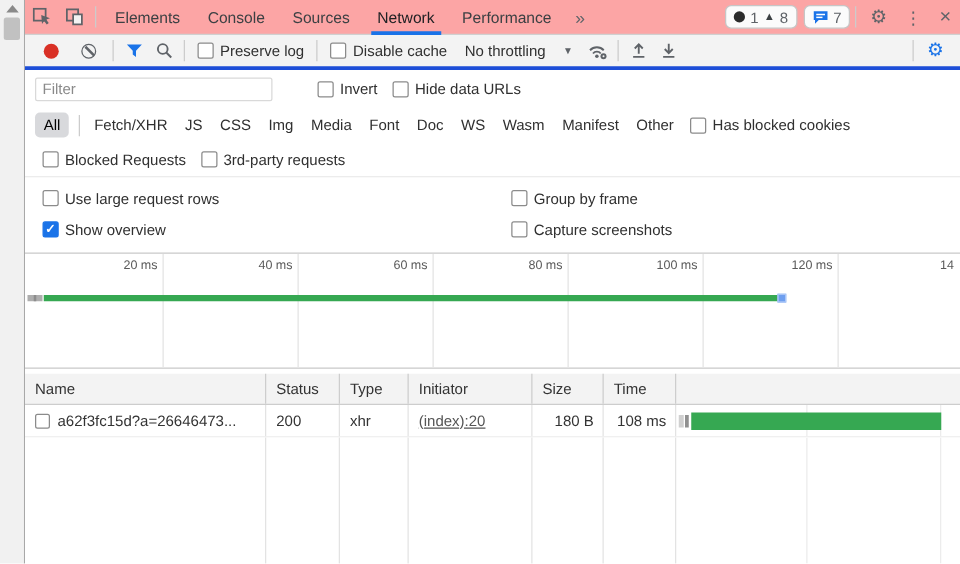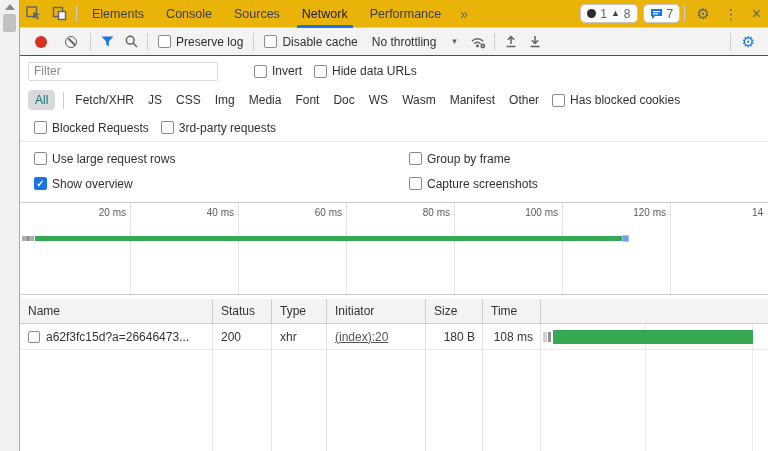--- a/index.html
+++ b/index.html
@@ -12,54 +12,54 @@
   .page{width:768px;height:451px;display:flex;overflow:hidden;background:#fff;position:relative;}
 
   
   .page-scroll{width:19px;background:#f1f1f1;position:relative;flex:0 0 19px;}
   .scroll-up{position:absolute;top:4px;left:5px;width:0;height:0;border-left:5px solid transparent;border-right:5px solid transparent;border-bottom:6px solid #8a8a8a;}
   .scroll-thumb{position:absolute;top:14px;left:3px;width:13px;height:18px;background:#c1c1c1;border-radius:2px;}
 
   .devtools{flex:1;border-left:1px solid #a8a8a8;display:flex;flex-direction:column;background:#fff;min-width:0;}
 
   
-  .tabbar{height:17px;background:#eab308;border-bottom:1px solid #d0d0d0;display:flex;align-items:center;flex:0 0 28px;}
+  .tabbar{height:17px;background:#fca5a5;border-bottom:1px solid #d0d0d0;display:flex;align-items:center;flex:0 0 28px;}
   .tbicon{width:26px;height:26px;display:flex;align-items:center;justify-content:center;color:var(--muted);flex:0 0 auto;}
   .sep{width:1px;height:17px;background:#ccc;margin:0 4px;flex:0 0 1px;}
   .tab{height:28px;display:flex;align-items:center;padding:0 11px;font-size:12.5px;color:#3c4043;position:relative;white-space:nowrap;}
   .tab.active{color:#202124;}
   .tab.active::after{content:"";position:absolute;left:6px;right:6px;bottom:0;height:3px;background:var(--accent);}
   .more-tabs{font-size:14px;color:var(--muted);padding:0 8px;}
   .badge-box{display:flex;align-items:center;gap:4px;border:1px solid #c6c6c6;border-radius:5px;background:#fbfbfb;height:19px;padding:0 6px;margin-left:5px;font-size:12px;color:var(--muted);}
   .err-dot{width:9px;height:9px;border-radius:50%;background:#2b2b2b;display:inline-block;}
   .warn-tri{font-size:9px;color:#3c4043;line-height:1;}
   .glyph-btn{font-size:15px;color:var(--muted);padding:0 7px;line-height:1;}
   .kebab{font-size:14px;letter-spacing:0;}
   .close-x{font-size:16px;}
   .spacer{flex:1;}
 
   
-  .nettoolbar{height:28px;background:#f3f3f3;border-bottom:1px solid #1d4ed8;display:flex;align-items:center;padding:0 6px;flex:0 0 28px;}
+  .nettoolbar{height:28px;background:#f3f3f3;border-bottom:3px solid #1d4ed8;display:flex;align-items:center;padding:0 6px;flex:0 0 28px;}
   .record-dot{width:12px;height:12px;border-radius:50%;background:var(--record-red);margin:0 9px;}
   .block-icon{width:12px;height:12px;border:1.6px solid var(--muted);border-radius:50%;position:relative;margin:0 9px;}
   .block-icon::after{content:"";position:absolute;left:0.5px;top:4.2px;width:10px;height:1.6px;background:var(--muted);transform:rotate(45deg);}
   .tool{display:flex;align-items:center;justify-content:center;width:24px;height:24px;flex:0 0 auto;}
   .cb-row{display:flex;align-items:center;gap:5px;padding:0 6px;font-size:12px;color:#303030;white-space:nowrap;}
   .checkbox{width:13px;height:13px;border:1px solid #8b8b8b;border-radius:2px;background:#fff;display:inline-flex;align-items:center;justify-content:center;flex:0 0 13px;}
   .checkbox.checked{background:var(--accent);border-color:var(--accent);}
   .checkbox.checked::after{content:"✓";color:#fff;font-size:10px;font-weight:bold;line-height:1;}
   .throttle{display:flex;align-items:center;gap:14px;font-size:12px;color:#303030;padding:0 8px;}
   .caret{font-size:8px;color:var(--muted);}
 
   
   .filter-row{height:30px;display:flex;align-items:center;padding:0 8px;background:#fff;flex:0 0 30px;}
   .filter-input{width:190px;height:19px;border:1px solid #d9d9d9;border-radius:2px;font-size:12px;padding:0 5px;color:#333;outline:none;font-family:"Liberation Sans",sans-serif;}
   .filter-input::placeholder{color:#8a8a8a;}
   .type-row{height:28px;display:flex;align-items:center;padding:0 8px;font-size:12px;color:#303030;flex:0 0 28px;}
-  .type-pill{padding:3px 7px;margin-right:4px;border-radius:4px;white-space:nowrap;color:#0f766e;}
+  .type-pill{padding:3px 7px;margin-right:4px;border-radius:4px;white-space:nowrap;color:#000000;}
   .type-pill.selected{background:#d8d9dc;}
   .type-plain{padding:3px 5px;margin:0 2px;white-space:nowrap;}
   .blocked-row{height:28px;display:flex;align-items:center;padding:0 8px;border-bottom:1px solid #e6e6e6;flex:0 0 28px;}
 
   
   .options{padding:4px 0 6px 0;flex:0 0 auto;background:#fff;}
   .opt-row{height:25px;display:flex;align-items:center;}
   .opt-left{width:375px;padding-left:8px;}
   .opt-right{padding-left:8px;}
 

